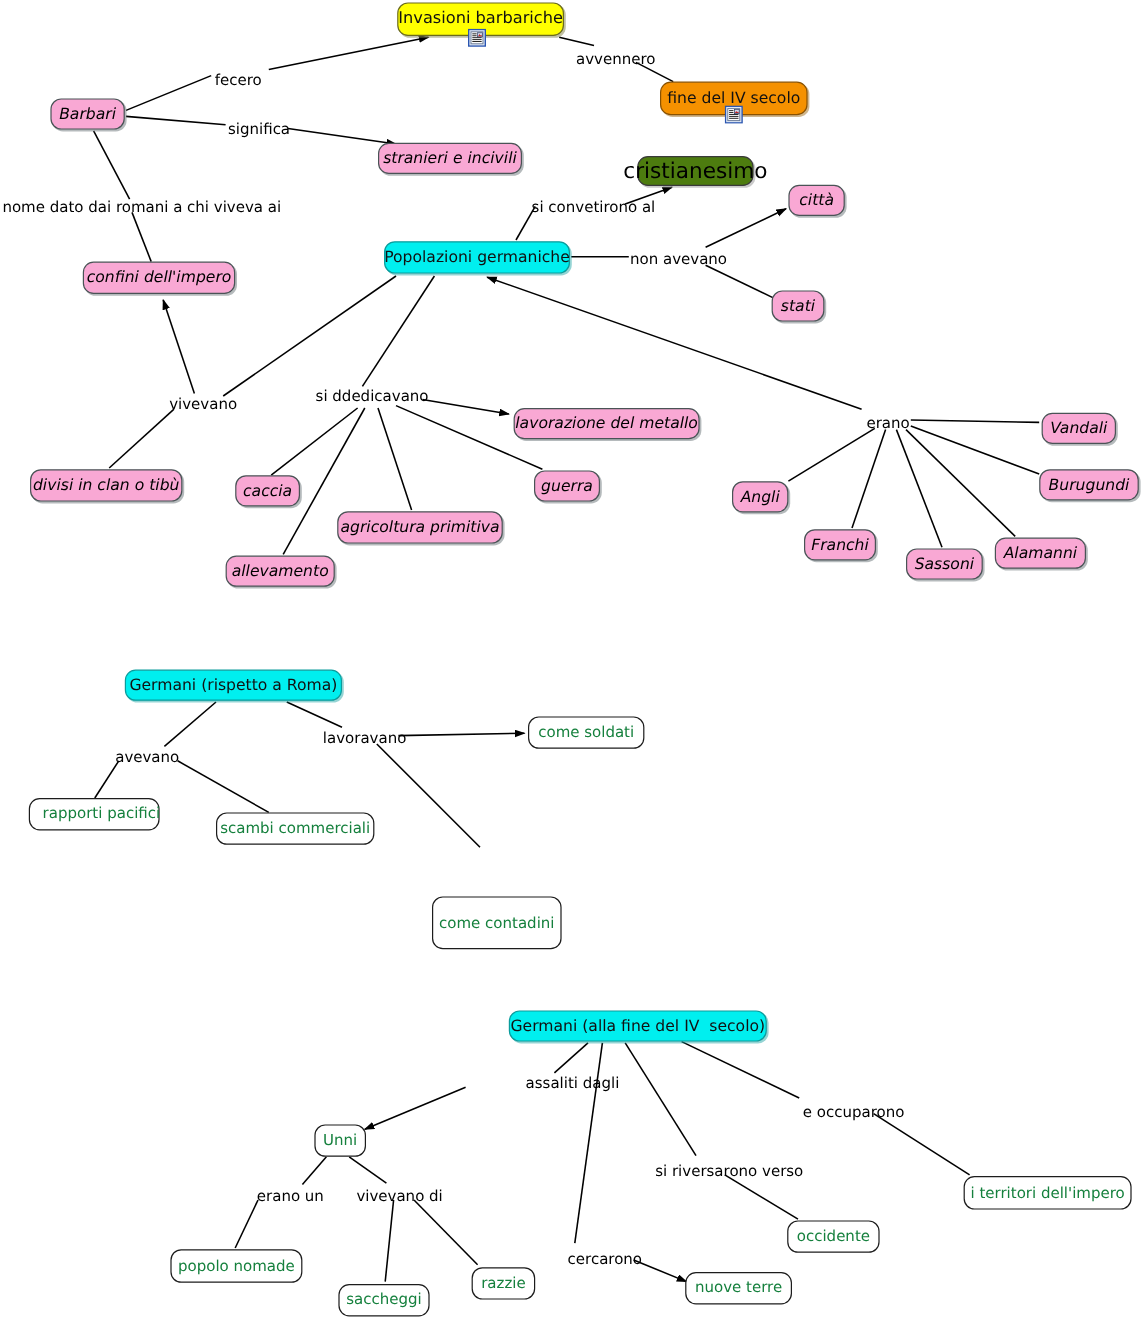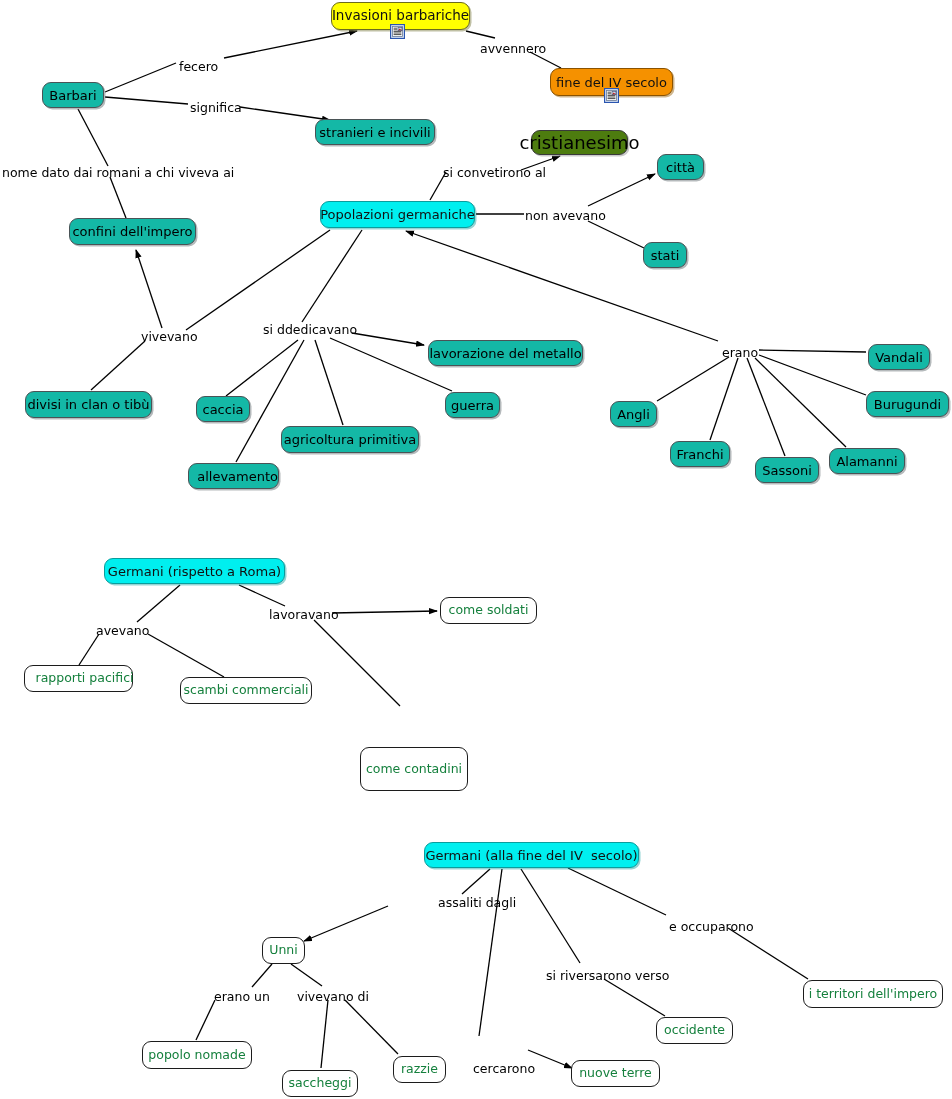--- a/index.html
+++ b/index.html
@@ -34,25 +34,26 @@
     display: flex;
     align-items: center;
     justify-content: center;
     white-space: pre;
     border-radius: 9px;
     text-align: center;
     line-height: 1;
   }
   
   .node.plain {
-    background: #14b8a6;
+    background: #f9a8d4;
     border: 1.4px solid #4a5356;
     color: #000000;
     font-size: 13px;
     box-shadow: 1.5px 1.5px 0 rgba(120,130,133,0.55);
+    font-style: italic;
   }
   .node.outline {
     background: #4d7c0f;
     border: 1.4px solid #3a3a3a;
     color: #000000;
     font-size: 18px;
     box-shadow: 1.5px 1.5px 0 rgba(150,150,150,0.5);
   }
   .node.thin {
     background: #ffffff;
@@ -193,21 +194,21 @@
       <div class="node outline" style="left: 531px; top: 130px; width: 97px; height: 25px;"><span>cristianesimo</span></div>
       <div class="node plain" style="left: 657px; top: 154px; width: 47px; height: 26px;"><span>città</span></div>
       <div class="node plain" style="left: 69px; top: 218px; width: 127px; height: 27px;"><span>confini dell'impero</span></div>
       <div class="node highlight-cyan" style="left: 320px; top: 201px; width: 155px; height: 27px;"><span>Popolazioni germaniche</span></div>
       <div class="node plain" style="left: 643px; top: 242px; width: 44px; height: 26px;"><span>stati</span></div>
       <div class="node plain" style="left: 428px; top: 340px; width: 155px; height: 26px;"><span>lavorazione del metallo</span></div>
       <div class="node plain" style="left: 445px; top: 392px; width: 55px; height: 26px;"><span>guerra</span></div>
       <div class="node plain" style="left: 25px; top: 391px; width: 127px; height: 27px;"><span>divisi in clan o tibù</span></div>
       <div class="node plain" style="left: 196px; top: 396px; width: 54px; height: 26px;"><span>caccia</span></div>
       <div class="node plain" style="left: 281px; top: 426px; width: 138px; height: 27px;"><span>agricoltura primitiva</span></div>
-      <div class="node plain" style="left: 188px; top: 463px; width: 91px; height: 26px; justify-content: flex-end;"><span>allevamento</span></div>
+      <div class="node plain" style="left: 188px; top: 463px; width: 91px; height: 26px;"><span>allevamento</span></div>
       <div class="node plain" style="left: 610px; top: 401px; width: 47px; height: 26px;"><span>Angli</span></div>
       <div class="node plain" style="left: 670px; top: 441px; width: 60px; height: 26px;"><span>Franchi</span></div>
       <div class="node plain" style="left: 755px; top: 457px; width: 64px; height: 26px;"><span>Sassoni</span></div>
       <div class="node plain" style="left: 829px; top: 448px; width: 76px; height: 26px;"><span>Alamanni</span></div>
       <div class="node plain" style="left: 868px; top: 344px; width: 62px; height: 26px;"><span>Vandali</span></div>
       <div class="node plain" style="left: 866px; top: 391px; width: 83px; height: 26px;"><span>Burugundi</span></div>
       <div class="node highlight-cyan" style="left: 104px; top: 558px; width: 181px; height: 26px;"><span>Germani (rispetto a Roma)</span></div>
       <div class="node thin" style="left: 440px; top: 597px; width: 97px; height: 27px;"><span>come soldati</span></div>
       <div class="node thin" style="left: 24px; top: 665px; width: 109px; height: 27px; padding-left: 12px;"><span>rapporti pacifici</span></div>
       <div class="node thin" style="left: 180px; top: 677px; width: 132px; height: 27px;"><span>scambi commerciali</span></div>
@@ -231,16 +232,16 @@
       <div class="edge-label" style="left: 141px; top: 331px;">vivevano</div>
       <div class="edge-label" style="left: 263px; top: 324px;">si ddedicavano</div>
       <div class="edge-label" style="left: 722px; top: 347px;">erano</div>
       <div class="edge-label" style="left: 96px; top: 625px;">avevano</div>
       <div class="edge-label" style="left: 269px; top: 609px;">lavoravano</div>
       <div class="edge-label" style="left: 390px; top: 897px; margin-left: 48px;">assaliti dagli</div>
       <div class="edge-label" style="left: 669px; top: 921px;">e occuparono</div>
       <div class="edge-label" style="left: 546px; top: 970px;">si riversarono verso</div>
       <div class="edge-label" style="left: 214px; top: 991px;">erano un</div>
       <div class="edge-label" style="left: 297px; top: 991px;">vivevano di</div>
-      <div class="edge-label" style="left: 473px; top: 1043px; margin-top: 20px;">cercarono</div>
+      <div class="edge-label" style="left: 473px; top: 1043px;">cercarono</div>
     </div>
 
 </div>
 
 </body></html>

